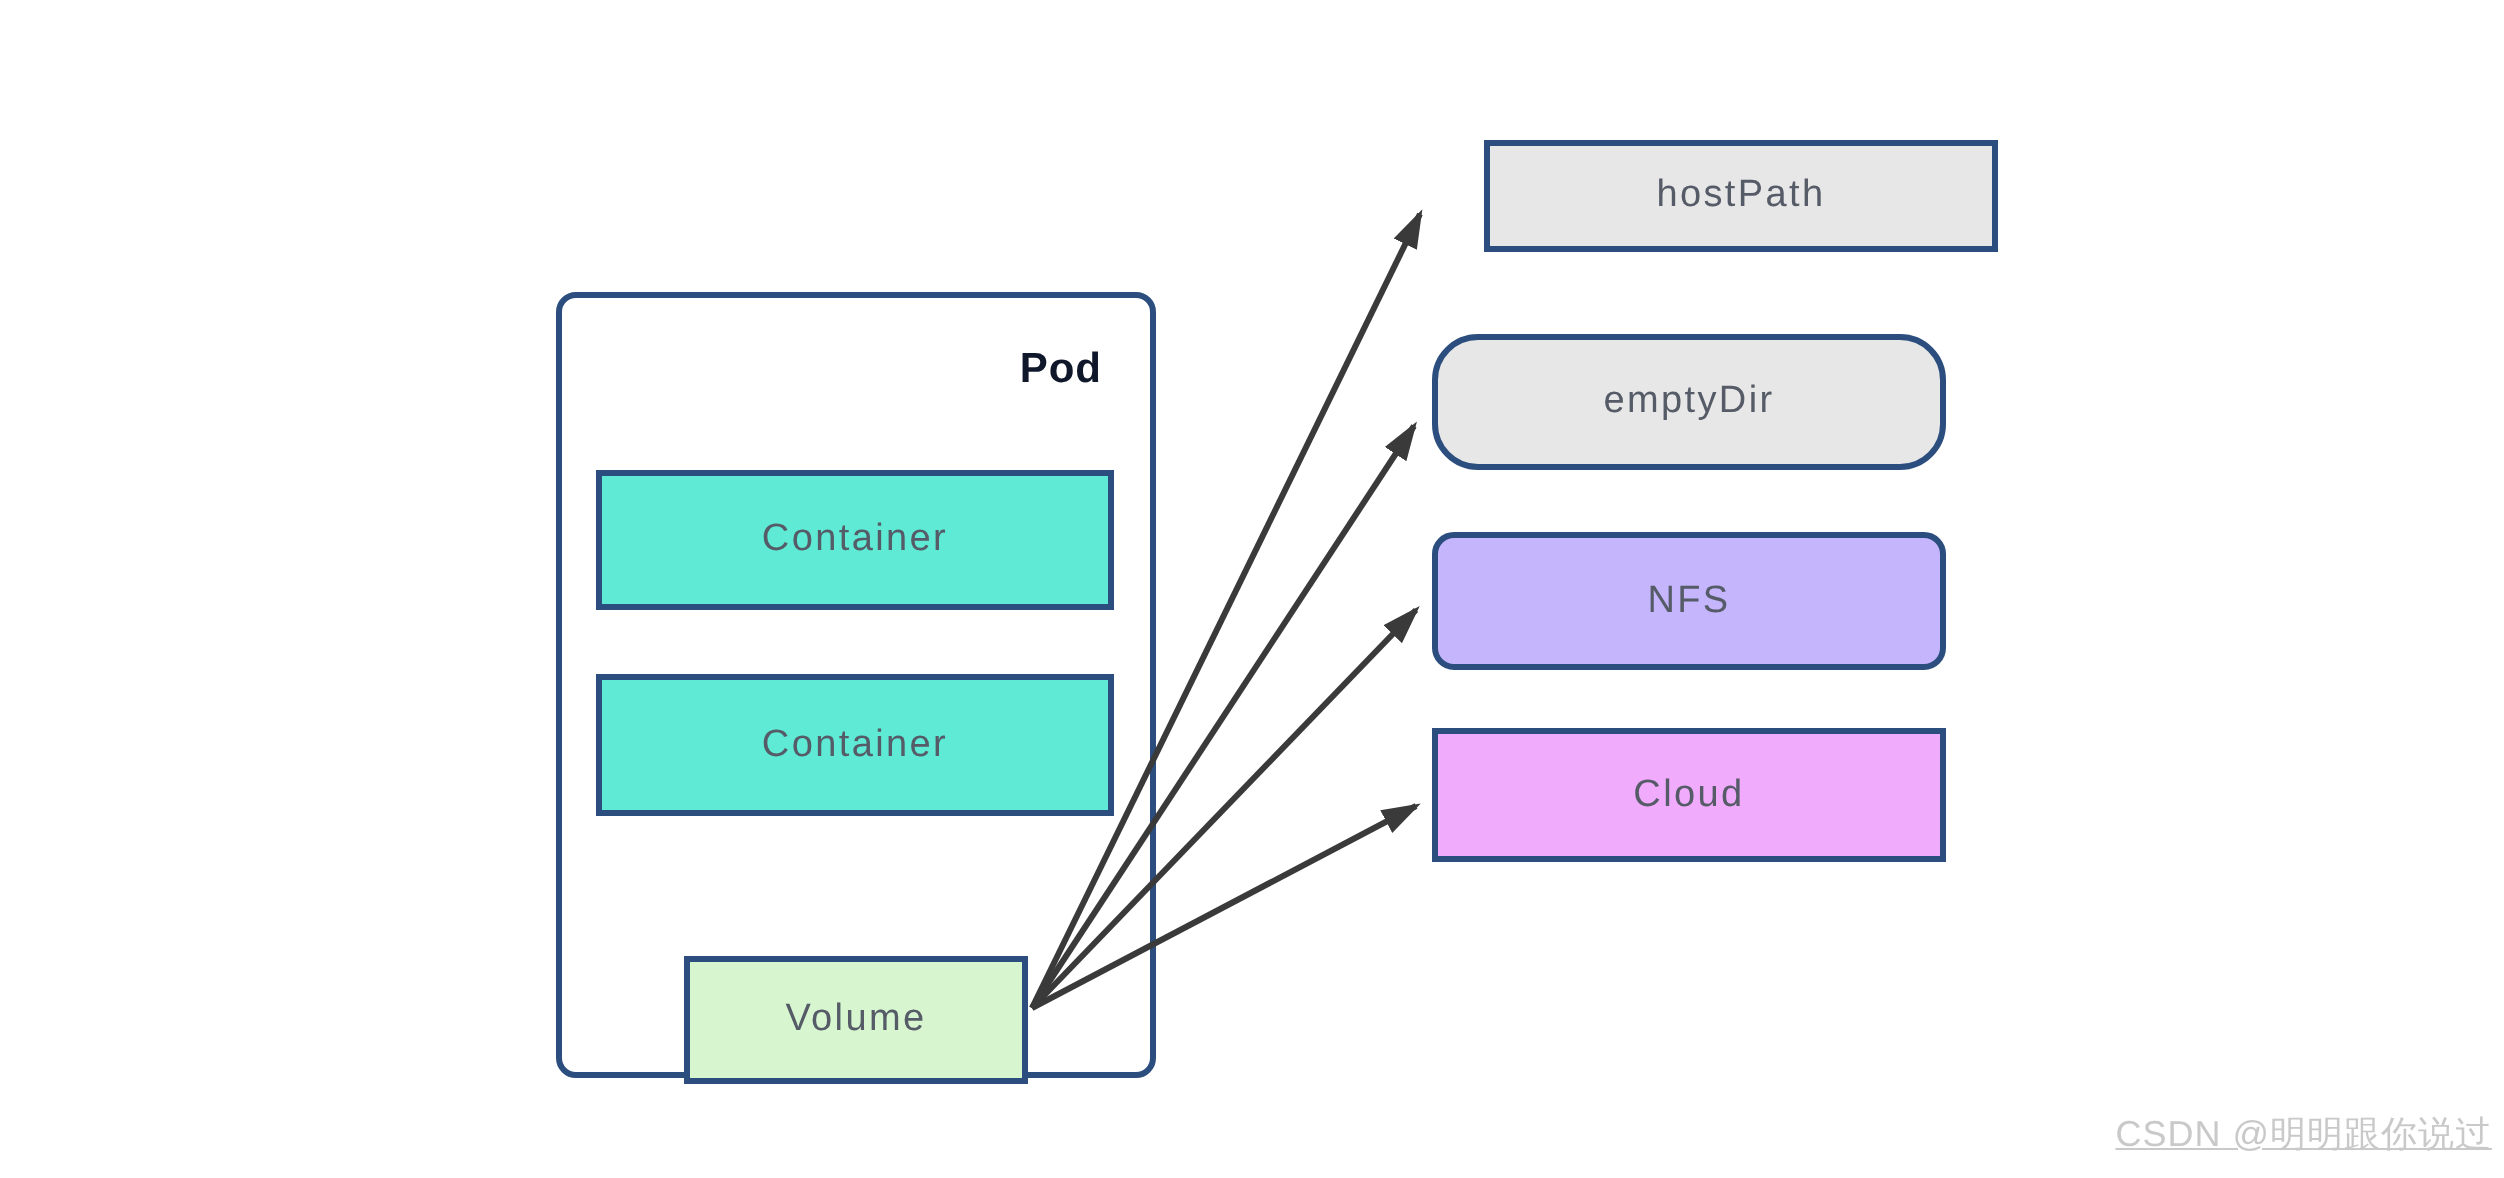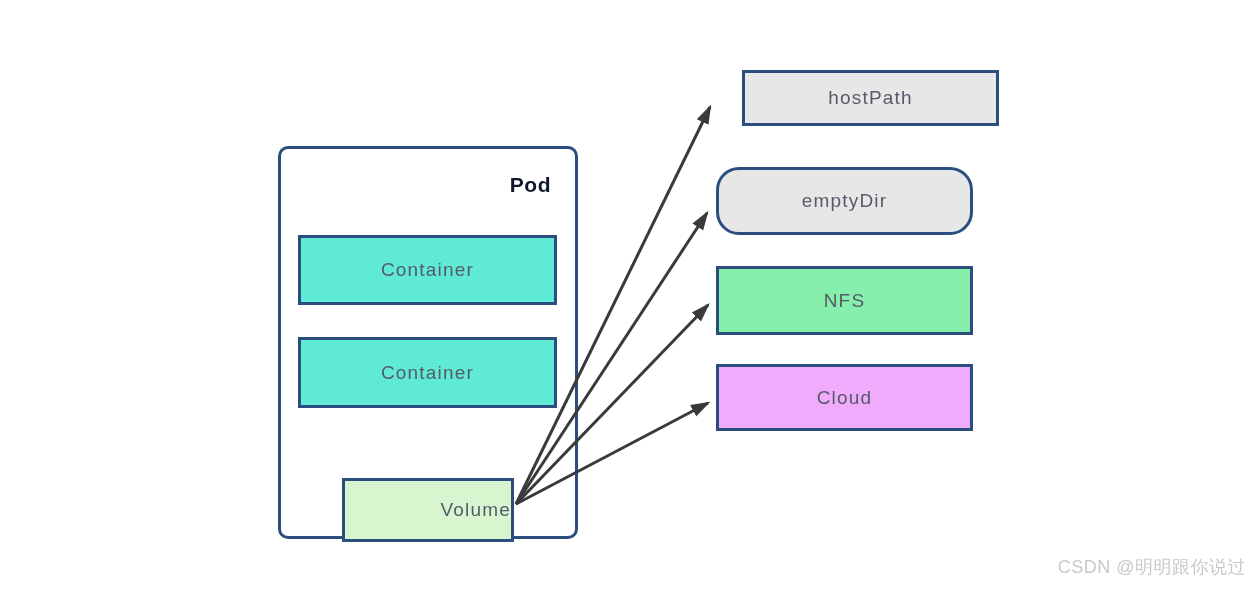--- a/index.html
+++ b/index.html
@@ -35,40 +35,41 @@
   .pod-label {
     position: absolute;
     top: 24px; right: 24px;
     font-size: 21px;
     font-weight: bold;
     color: #0f172a;
     letter-spacing: 0.5px;
   }
   .container-1 { left: 298px; top: 235px; width: 259px; height: 70px; }
   .container-2 { left: 298px; top: 337px; width: 259px; height: 71px; }
-  .volume-box  { left: 342px; top: 478px; width: 172px; height: 64px; z-index: 2; justify-content: flex-end; }
+  .volume-box  { left: 342px; top: 478px; width: 172px; height: 64px; z-index: 2; }
   .target-1 { left: 742px; top: 70px;  width: 257px; height: 56px; }
   .target-2 { left: 716px; top: 167px; width: 257px; height: 68px; border-radius: 23px; }
   .target-3 { left: 716px; top: 266px; width: 257px; height: 69px; }
   .target-4 { left: 716px; top: 364px; width: 257px; height: 67px; }
   .arrows-layer {
     position: absolute;
     left: 0; top: 0;
     width: 1252px; height: 589px;
     z-index: 3;
     pointer-events: none;
   }
   .watermark {
     position: absolute;
     top: 555px; right: 6px;
     font-size: 18px;
     color: #c9c9c9;
     letter-spacing: 0.5px;
     text-shadow: 1px 1px 0 rgba(255,255,255,0.9);
     white-space: nowrap;
+    text-decoration: underline;
   }
 </style>
 </head>
 <body>
 
 <div class="canvas">
 
   <div class="pod-box">
     <span class="pod-label">Pod</span>
   </div>
@@ -86,21 +87,21 @@
   </div>
 
   <div class="box target-1" style="background-color: rgb(232, 231, 231);">
     <span>hostPath</span>
   </div>
 
   <div class="box target-2" style="background-color: rgb(232, 231, 231);">
     <span>emptyDir</span>
   </div>
 
-  <div class="box target-3" style="background-color: #86efac;">
+  <div class="box target-3" style="background-color: #c4b5fd; border-radius: 11px;">
     <span>NFS</span>
   </div>
 
   <div class="box target-4" style="background-color: #f0abfc;">
     <span>Cloud</span>
   </div>
 
   <svg class="arrows-layer" width="1252" height="589" viewBox="0 0 1252 589" xmlns="http://www.w3.org/2000/svg">
     <defs>
       <marker id="arrowhead" markerWidth="7" markerHeight="5.4" refX="5.6" refY="2.5" orient="auto" markerUnits="strokeWidth">

